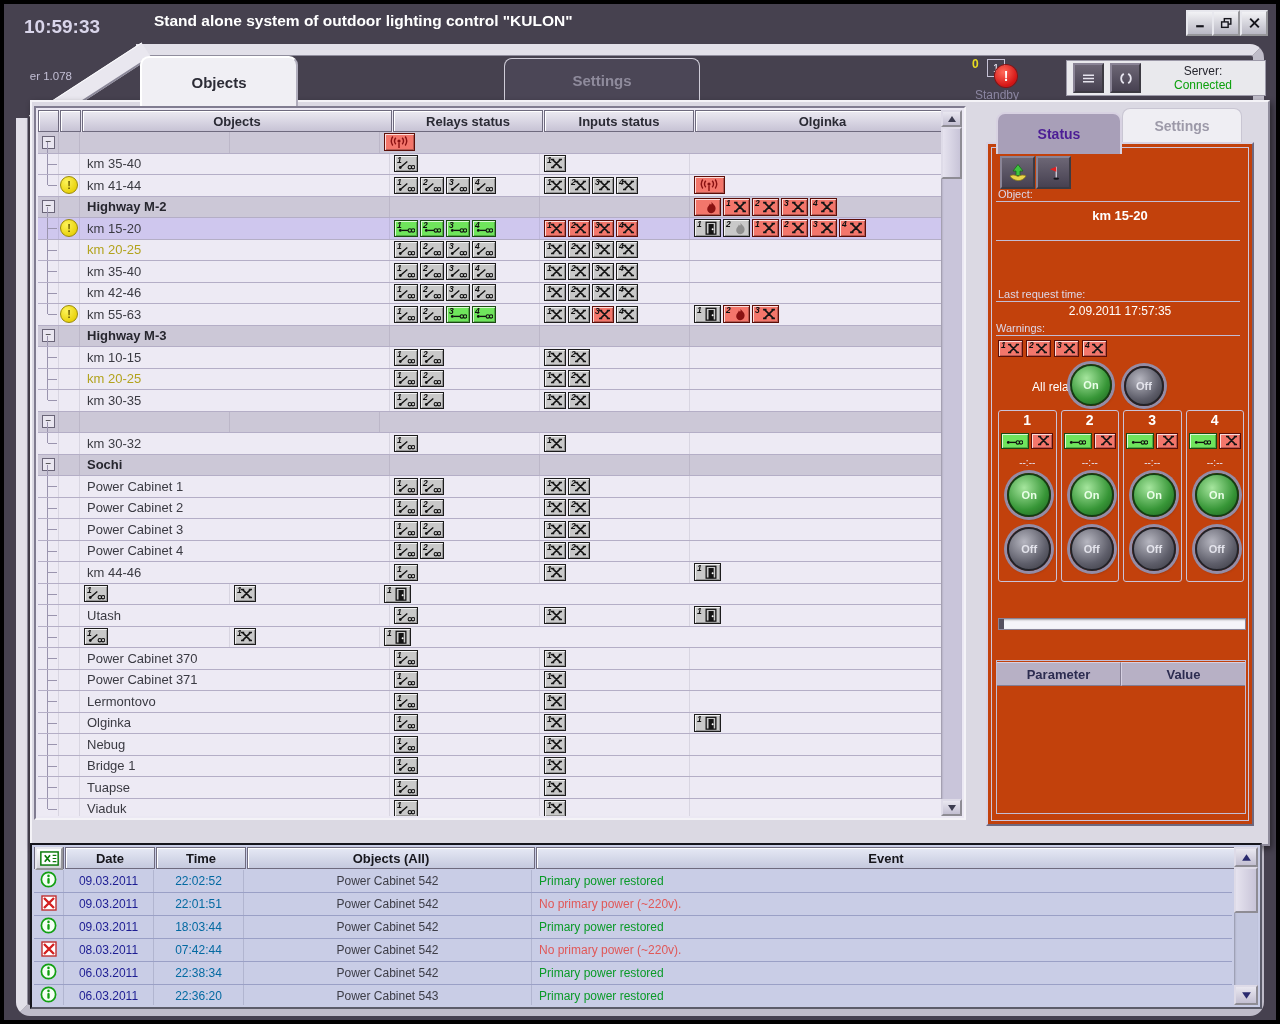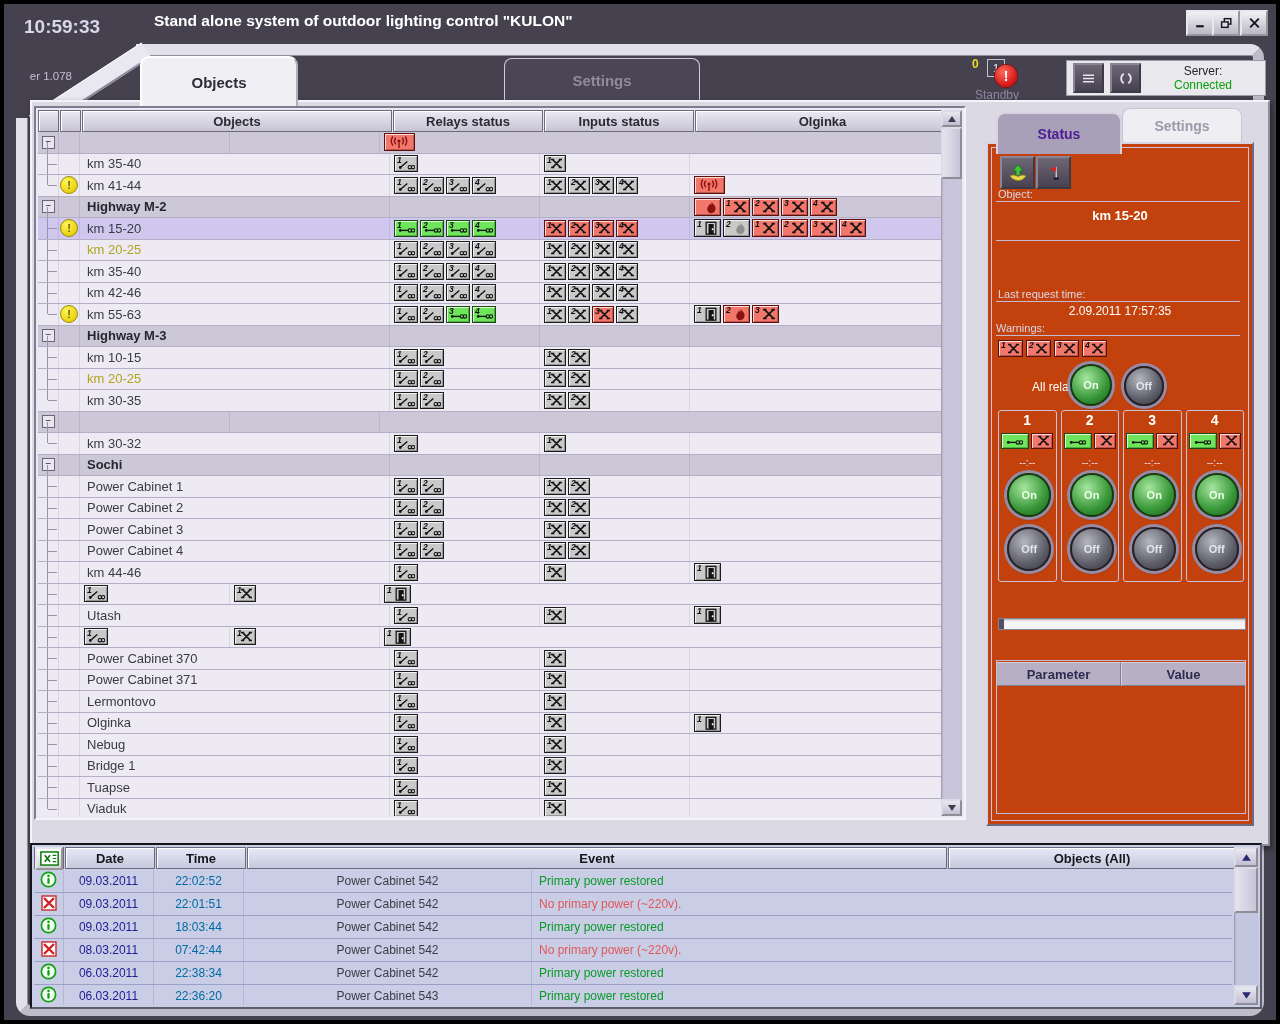--- a/index.html
+++ b/index.html
@@ -1710,22 +1710,22 @@
             <div class="xls-btn">
               <svg viewBox="0 0 18 14" style="width:19px;height:15px">
                 <rect x="0.8" y="0.8" width="16.4" height="12.4" fill="#fff" stroke="#0b7a0b" stroke-width="1.4"></rect>
                 <path d="M4.5 4 L9.5 10 M9.5 4 L4.5 10" stroke="#0b7a0b" stroke-width="1.6"></path>
                 <path d="M12 4 h3.5 M12 7 h3.5 M12 10 h3.5" stroke="#0b7a0b" stroke-width="1.1"></path>
               </svg>
             </div>
           </div>
           <div class="ev-hcell" style="width: 90px;">Date</div>
           <div class="ev-hcell" style="width: 90px;">Time</div>
+          <div class="ev-hcell" style="width: 288px;">Objects (All)</div>
           <div class="ev-hcell" style="width: 700px;">Event</div>
-          <div class="ev-hcell" style="width: 288px;">Objects (All)</div>
         </div>
       <div class="ev-rows" id="ev-rows">
           <div class="erow">
             <div class="ecell e-icon">
               <span><svg viewBox="0 0 16 16" style="width:17px;height:17px">
                   <circle cx="8" cy="8" r="6.7" fill="#f4fff4" stroke="#12a012" stroke-width="1.6"></circle>
                   <circle cx="8" cy="4.6" r="1.2" fill="#12a012"></circle>
                   <rect x="6.9" y="6.6" width="2.2" height="5.4" rx="1" fill="#12a012"></rect>
                 </svg></span>
             </div>

